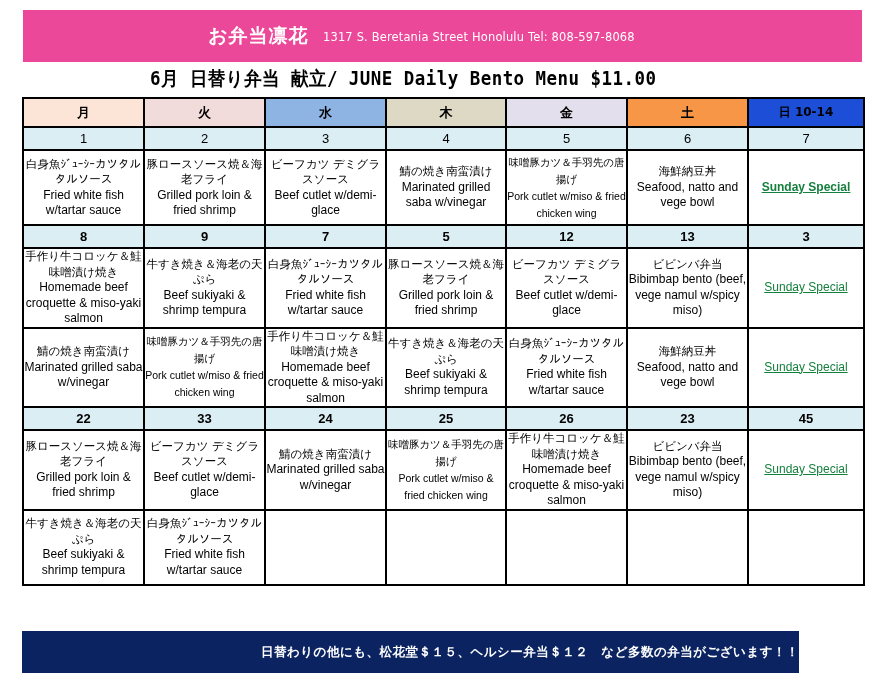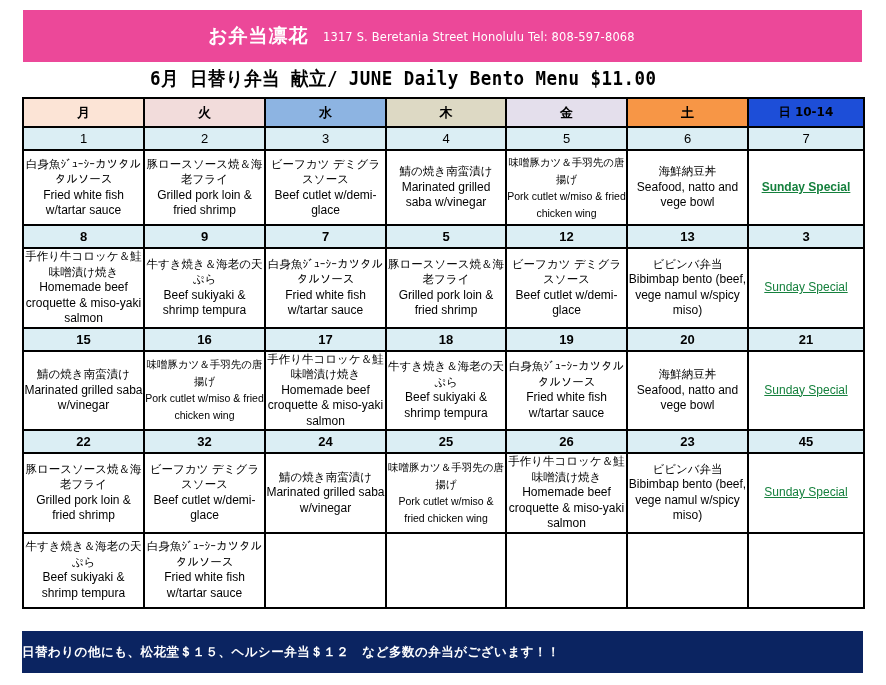--- a/index.html
+++ b/index.html
@@ -16,22 +16,22 @@
   table.cal td { border:2px solid #000; text-align:center; padding:0; overflow:hidden; }
   tr.dow td { height:27px; font-size:13px; font-weight:bold; font-family:"DejaVu Sans", sans-serif; }
   tr.date td { height:21px; background:#dbeef4; font-size:13px; }
   tr.date.bold td { font-weight:bold; }
   tr.menu td { height:73px; background:#fff; font-size:12px; line-height:15.5px; vertical-align:middle; }
   tr.menu td .jp { font-family:"DejaVu Sans", sans-serif; font-size:11.5px; }
   tr.menu td.small { font-size:10.5px; line-height:17px; }
   tr.menu td.small .jp { font-size:10.5px; }
   .sunday { color:#15803d; font-size:12px;text-decoration:underline; }
   .sunday.bold { font-weight:bold; }
-  .footer { position:absolute; left:22px; top:631px; width:841px; height:42px; background:#0b2461;
-            color:#fff; display:flex; align-items:center; justify-content:flex-start;
+  .footer { position:absolute; left:22px; top:631px; width:777px; height:42px; background:#0b2461;
+            color:#fff; display:flex; align-items:center; justify-content:flex-end;
             font-size:12.5px; font-weight:bold; font-family:"DejaVu Sans", sans-serif; letter-spacing:0.5px; }
 </style>
 </head>
 <body>
 
 <div class="banner">
   <span class="shop">お弁当凛花</span>
   <span class="addr">1317 S. Beretania Street Honolulu  Tel: 808-597-8068</span>
 </div>
 
@@ -130,29 +130,20 @@
           <div class="en">Beef cutlet w/demi-glace</div>
         </td>
         <td>
           <div class="jp">ビビンバ弁当</div>
           <div class="en">Bibimbap bento (beef, vege namul w/spicy miso)</div>
         </td>
         <td>
           <div class="sunday">Sunday Special</div>
         </td>
       </tr>
-      <tr class="date bold">
-        <td>15</td>
-        <td>16</td>
-        <td>17</td>
-        <td>18</td>
-        <td>19</td>
-        <td>20</td>
-        <td>21</td>
-      </tr>
       <tr class="menu">
         <td>
           <div class="jp">鯖の焼き南蛮漬け</div>
           <div class="en">Marinated grilled saba w/vinegar</div>
         </td>
         <td class="small">
           <div class="jp">味噌豚カツ＆手羽先の唐揚げ</div>
           <div class="en">Pork cutlet w/miso &amp; fried chicken wing</div>
         </td>
         <td>
@@ -170,21 +161,21 @@
         <td>
           <div class="jp">海鮮納豆丼</div>
           <div class="en">Seafood, natto and vege bowl</div>
         </td>
         <td>
           <div class="sunday">Sunday Special</div>
         </td>
       </tr>
       <tr class="date bold">
         <td>22</td>
-        <td>32</td>
+        <td>33</td>
         <td>24</td>
         <td>25</td>
         <td>26</td>
         <td>23</td>
         <td>45</td>
       </tr>
       <tr class="menu">
         <td>
           <div class="jp">豚ロースソース焼＆海老フライ</div>
           <div class="en">Grilled pork loin &amp; fried shrimp</div>

